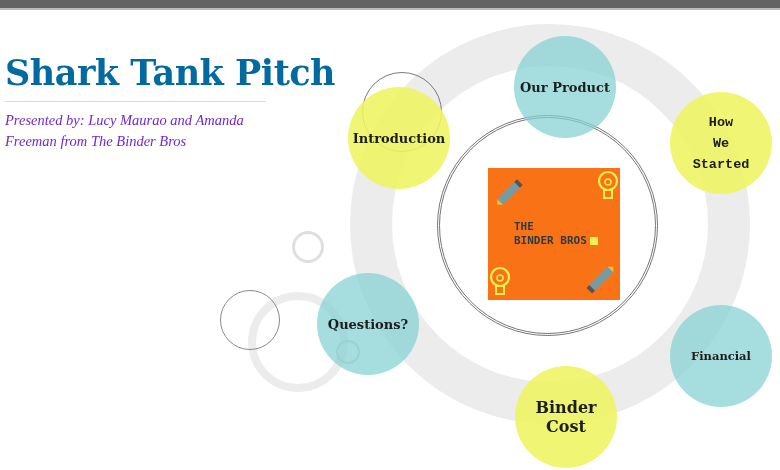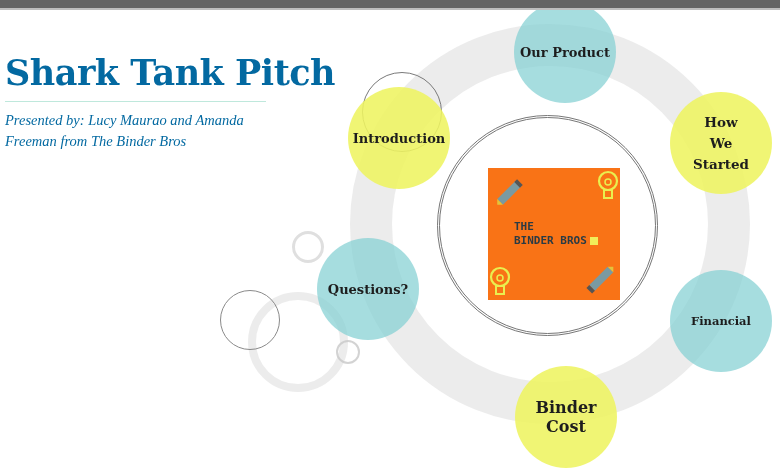--- a/index.html
+++ b/index.html
@@ -1,28 +1,28 @@
 <!DOCTYPE html>
 <html><head>
 <meta charset="utf-8">
 <style>
   html,body{margin:0;padding:0;}
   body{width:780px;height:470px;position:relative;overflow:hidden;background:#ffffff;font-family:"DejaVu Serif","Liberation Serif",serif;}
   .topbar{position:absolute;left:0;top:0;width:780px;height:8px;background:#646464;border-bottom:2px solid #bdbdbd;z-index:5;}
   .title{position:absolute;left:5px;top:52px;margin:0;font-family:"DejaVu Serif",serif;font-weight:bold;font-size:35px;color:#0369a1;letter-spacing:-0.5px;white-space:nowrap;}
   .title-rule{position:absolute;left:5px;top:101px;width:261px;height:1px;background:#bfe8dc;}
-  .subtitle{position:absolute;left:5px;top:110px;width:280px;font-family:"Liberation Serif",serif;font-style:italic;font-size:14.5px;line-height:21px;color:#0369a1;}
+  .subtitle{position:absolute;left:5px;top:110px;width:280px;font-family:"Liberation Serif",serif;font-style:italic;font-size:14.5px;line-height:21px;color:#6d28d9;}
   .ring-outer{position:absolute;left:350px;top:24px;width:400px;height:400px;border-radius:50%;box-sizing:border-box;border:42px solid rgba(200,200,200,0.35);}
   .ring-inner{position:absolute;left:437px;top:115px;width:221px;height:221px;border-radius:50%;box-sizing:border-box;border:3px double #777;}
   .deco{position:absolute;border-radius:50%;box-sizing:border-box;}
   .logo{position:absolute;left:488px;top:168px;width:132px;height:132px;background:#f97316;}
   .logo-text{position:absolute;left:26px;top:52px;font-family:"DejaVu Sans Mono",monospace;font-weight:bold;font-size:11px;line-height:14px;color:#2b3b44;letter-spacing:0px;}
   .logo-sq{display:inline-block;width:8px;height:8px;background:#f1ee5a;margin-left:3px;vertical-align:-1px;}
   .node{position:absolute;border-radius:50%;display:flex;align-items:center;justify-content:center;text-align:center;font-family:"DejaVu Serif",serif;font-weight:bold;color:#1d1d1d;cursor:pointer;}
-  .teal{background:rgba(132,208,211,0.72);}
+  .teal{background:rgba(132,208,211,0.72);margin-top:35px;}
   .yellow{background:rgba(238,244,97,0.88);}
   .icon{position:absolute;}
 </style>
 </head>
 <body>
 
 <div class="topbar"></div>
 
 <h1 class="title">Shark Tank Pitch</h1>
 <div class="title-rule"></div>
@@ -66,21 +66,21 @@
         <rect x="4" y="14" width="26" height="8" fill="#7a9aa1"></rect>
         <rect x="0" y="14" width="4" height="8" fill="#555"></rect>
         <polygon points="30,14 30,22 34,18" fill="#e3c33b"></polygon>
       </g>
   </svg>
 </div>
 
 <div class="node teal" style="left:514px;top:1px;width:102px;height:102px;font-size:13px;">
   <span>Our Product</span>
 </div>
-<div class="node yellow" style="left:670px;top:92px;width:102px;height:102px;font-size:13.5px;line-height:21px;flex-direction:column;">
+<div class="node yellow" style="left:670px;top:92px;width:102px;height:102px;font-size:13.5px;line-height:21px;flex-direction:column;font-family:Liberation Mono, monospace;">
   <span>How</span>
   <span>We</span>
   <span>Started</span>
 </div>
 <div class="node teal" style="left:670px;top:270px;width:102px;height:102px;font-size:11.5px;line-height:19px;flex-direction:column;">
   <span>Financial</span>
 </div>
 <div class="node yellow" style="left:515px;top:366px;width:102px;height:102px;font-size:16px;">
   <span>Binder Cost</span>
 </div>

